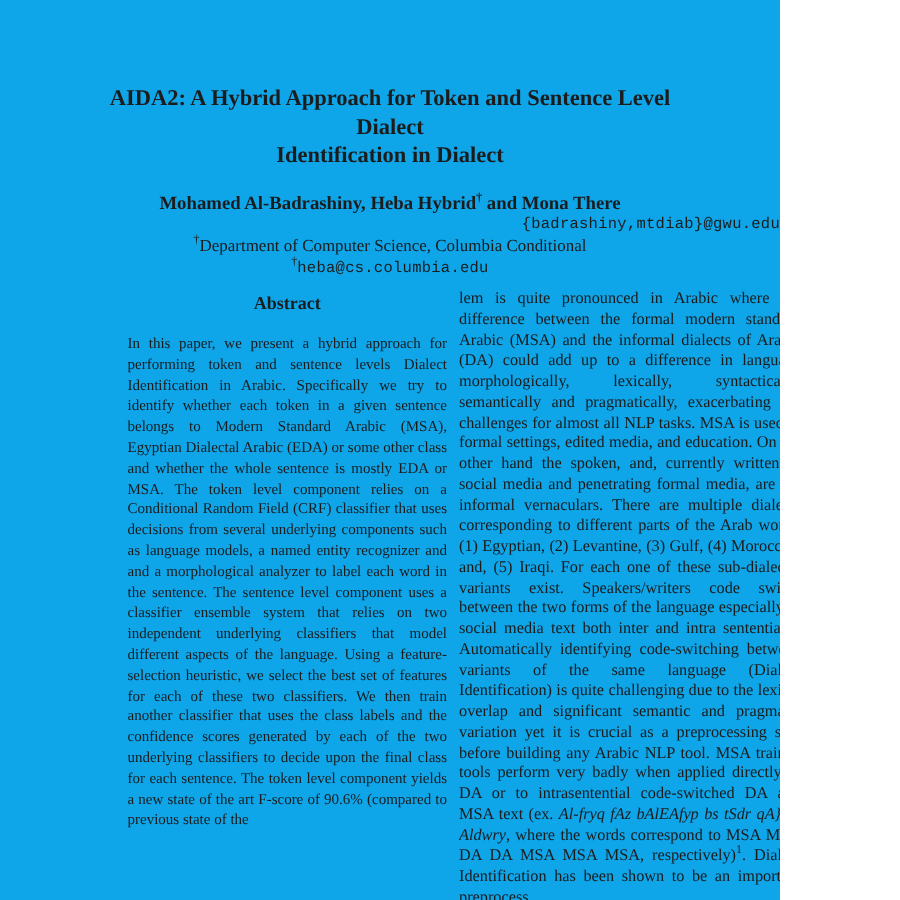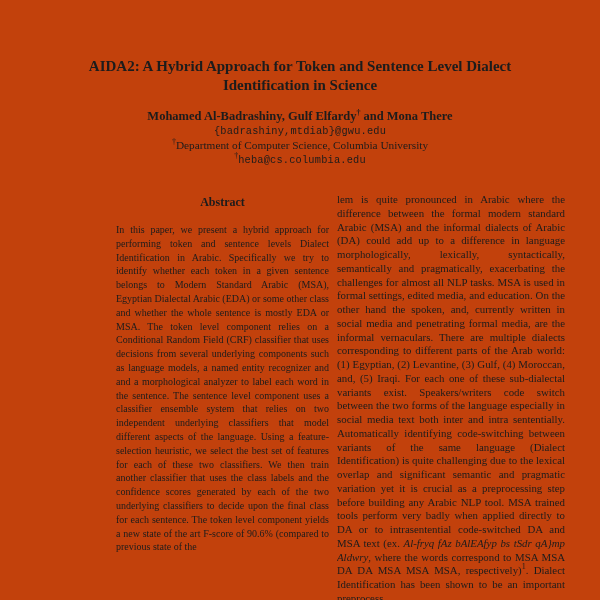--- a/index.html
+++ b/index.html
@@ -4,44 +4,44 @@
 <style>
   html, body { margin: 0; padding: 0; }
   body {
     width: 600px; height: 600px; overflow: hidden;
     background: #ffffff;
     font-family: "Liberation Serif", "DejaVu Serif", serif;
     color: #1c1c1c;
   }
   .page {
     position: relative;
-    width: 600px; height: 600px;
-    background: #c2410c;
+    width: 520px; height: 600px;
+    background: #0ea5e9;
     overflow: hidden;
   }
   header { text-align: center; padding-top: 57px; }
   .title {
     font-size: 15px; line-height: 19px; font-weight: bold;
     margin: 0 60px;
   }
   .authors {
     margin-top: 14px;
     font-size: 12.5px; font-weight: bold; line-height: 15px;
   }
   .affil { font-size: 11.3px; line-height: 14px; }
   .email-line { font-size: 11px; line-height: 14px; }
   .mono {
     font-family: "Liberation Mono", "DejaVu Sans Mono", monospace;
-    font-size: 10.3px; letter-spacing: 0.2px;
+    font-size: 10.3px; letter-spacing: 0.2px; text-align: right;
   }
   sup { font-size: 8px; line-height: 0; vertical-align: super; }
   .columns {
     position: absolute; top: 193px; left: 85px;
     width: 449px; height: 407px;
-    display: flex; gap: 8px; overflow: hidden; margin-left: 31px;
+    display: flex; gap: 8px; overflow: hidden;
   }
   .col-left  { width: 213px; overflow: hidden; }
   .col-right { width: 228px; overflow: hidden; }
   .abstract-heading {
     text-align: center; font-weight: bold; font-size: 12px;
     margin: 2px 0 13px 0;
   }
   .abstract-body {
     margin: 0;
     font-size: 10px; line-height: 13.8px;
@@ -52,24 +52,24 @@
     font-size: 10.85px; line-height: 13.75px;
     text-align: justify; text-justify: inter-word;
   }
   .body-text em { font-style: italic; }
 </style>
 </head>
 <body>
 
 <div class="page">
   <header>
-    <h1 class="title"><span>AIDA2: A Hybrid Approach for Token and Sentence Level Dialect</span><br><span>Identification in Science</span></h1>
-    <div class="authors"><span>Mohamed Al-Badrashiny, Gulf Elfardy</span><sup>†</sup><span> and Mona There</span></div>
+    <h1 class="title"><span>AIDA2: A Hybrid Approach for Token and Sentence Level Dialect</span><br><span>Identification in Dialect</span></h1>
+    <div class="authors"><span>Mohamed Al-Badrashiny, Heba Hybrid</span><sup>†</sup><span> and Mona There</span></div>
     <div class="email-line mono">{badrashiny,mtdiab}@gwu.edu</div>
-    <div class="affil"><sup>†</sup><span>Department of Computer Science, Columbia University</span></div>
+    <div class="affil"><sup>†</sup><span>Department of Computer Science, Columbia Conditional</span></div>
     <div class="email-line"><sup>†</sup><span class="mono">heba@cs.columbia.edu</span></div>
   </header>
 
   <div class="columns">
     <div class="col-left">
       <div>
         <div class="abstract-heading">Abstract</div>
         <p class="abstract-body">In this paper, we present a hybrid approach for performing token and sentence levels Dialect Identification in Arabic. Specifically we try to identify whether each token in a given sentence belongs to Modern Standard Arabic (MSA), Egyptian Dialectal Arabic (EDA) or some other class and whether the whole sentence is mostly EDA or MSA. The token level component relies on a Conditional Random Field (CRF) classifier that uses decisions from several underlying components such as language models, a named entity recognizer and and a morphological analyzer to label each word in the sentence. The sentence level component uses a classifier ensemble system that relies on two independent underlying classifiers that model different aspects of the language. Using a feature-selection heuristic, we select the best set of features for each of these two classifiers. We then train another classifier that uses the class labels and the confidence scores generated by each of the two underlying classifiers to decide upon the final class for each sentence. The token level component yields a new state of the art F-score of 90.6% (compared to previous state of the</p>
       </div>
     </div>

